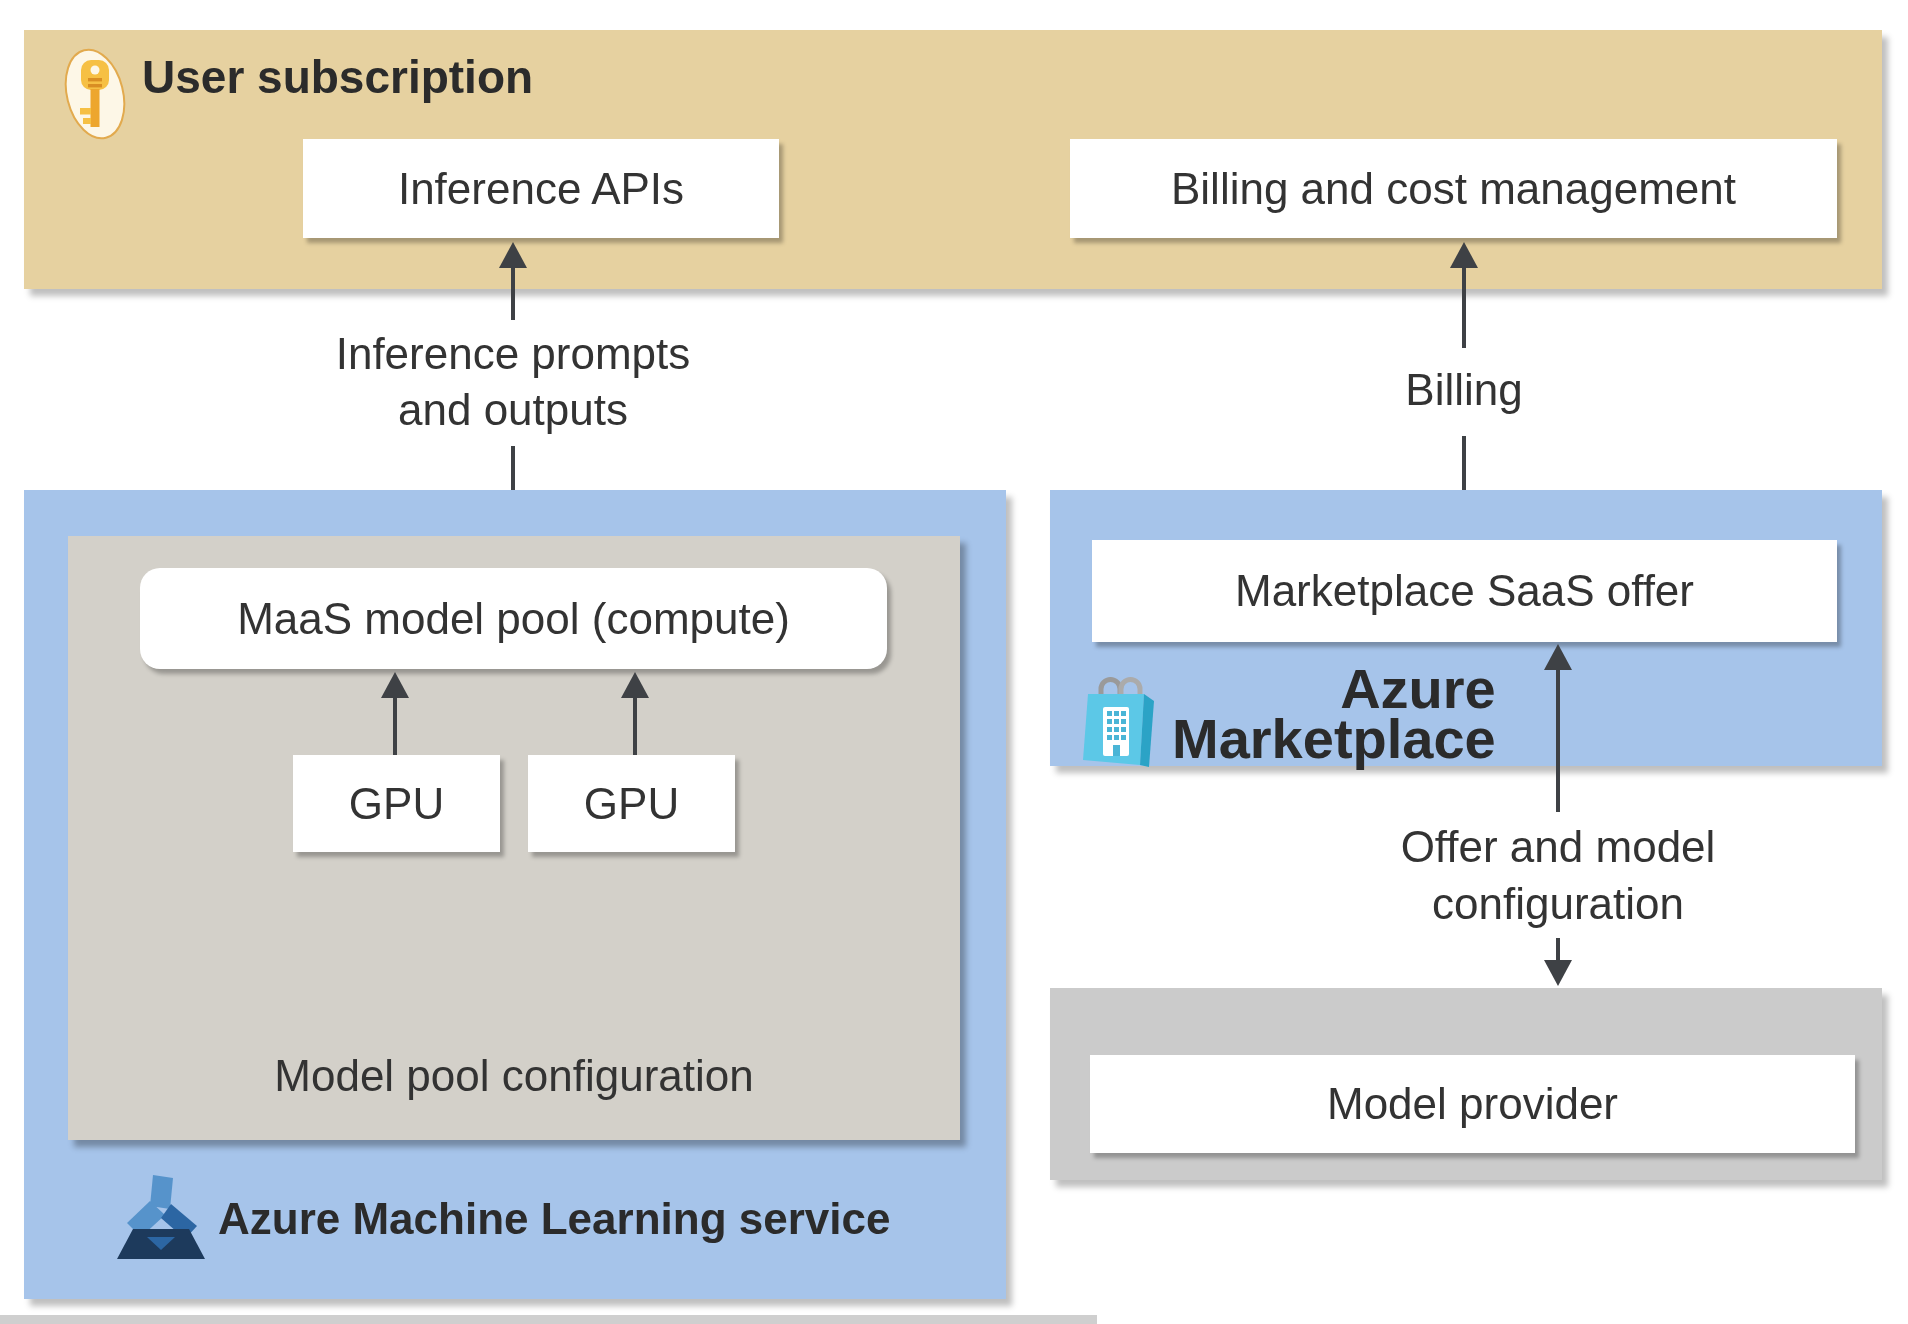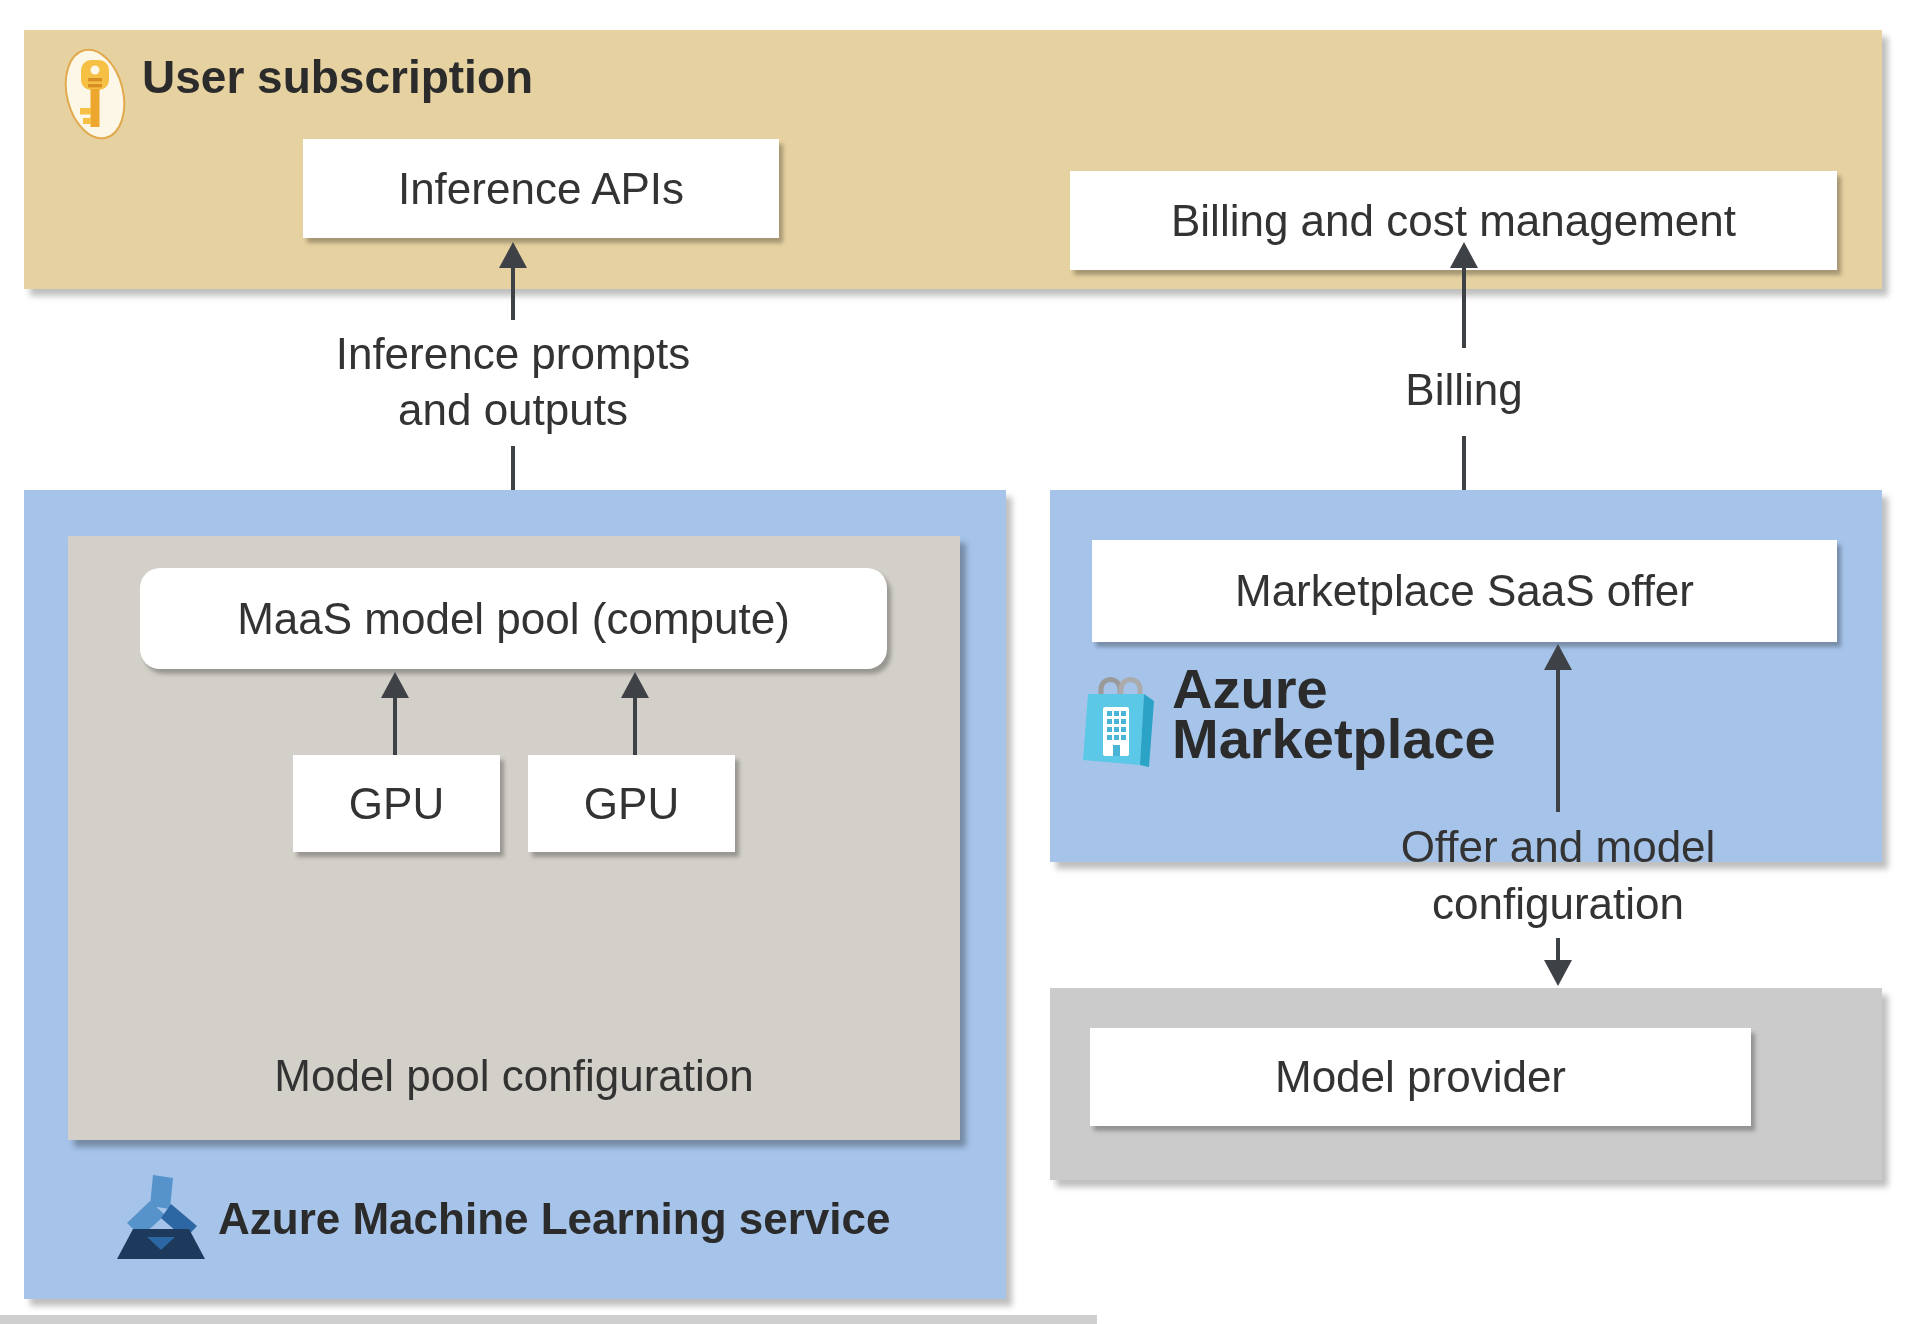--- a/index.html
+++ b/index.html
@@ -52,21 +52,21 @@
       <rect x="24" y="38" width="14" height="3.4" fill="#d98e23"></rect>
       <rect x="26.5" y="43" width="9" height="38" fill="#eda62e"></rect>
       <rect x="16" y="62" width="11" height="6.5" fill="#f6c044"></rect>
       <rect x="19" y="72" width="8" height="6" fill="#f6c044"></rect>
     </svg>
 
     <div class="section-title" style="left:118px;top:18px;">User subscription</div>
 
     <div class="wbox" style="left:279px;top:109px;width:476px;height:99px;">Inference APIs</div>
 
-    <div class="wbox" style="left:1046px;top:109px;width:767px;height:99px;margin-top:32px;">Billing and cost management</div>
+    <div class="wbox" style="left:1046px;top:109px;width:767px;height:99px;">Billing and cost management</div>
   </div>
 
   <div>
     <div class="ah-up" style="left:499px;top:242px;"></div>
     <div class="vline" style="left:511px;top:266px;height:54px;"></div>
     <div class="label" style="left:263px;top:326px;width:500px;">
       <div>Inference prompts</div>
       <div>and outputs</div>
     </div>
     <div class="vline" style="left:511px;top:446px;height:68px;"></div>
@@ -103,21 +103,21 @@
       <polygon points="38,0 58,3 55,34 35,31" fill="#5693cb"></polygon>
       <polygon points="35,26 50,40 26,62 12,48" fill="#5693cb"></polygon>
       <polygon points="56,29 82,51 70,64 46,43" fill="#2c66a3"></polygon>
       <polygon points="18,54 74,54 90,84 2,84" fill="#1d3a5c"></polygon>
       <polygon points="32,62 60,62 46,75" fill="#2c66a3"></polygon>
     </svg>
 
     <div class="section-title" style="left:194px;top:700px;font-size:44px;">Azure Machine Learning service</div>
   </div>
 
-  <div class="panel blue-panel" style="left:1050px;top:490px;width:832px;height:372px;">
+  <div class="panel blue-panel" style="left:1050px;top:490px;width:832px;height:276px;text-align:right;">
 
     <div class="wbox" style="left:42px;top:50px;width:745px;height:102px;">Marketplace SaaS offer</div>
 
     <svg class="icon" style="left:32px;top:176px;" width="80" height="106" viewBox="0 0 80 106">
       <path d="M19 30 v-7 a9.5 9.5 0 0 1 19 0 v7" stroke="#9a9a9a" stroke-width="5" fill="none"></path>
       <path d="M39 30 v-7 a9.5 9.5 0 0 1 19 0 v7" stroke="#ababab" stroke-width="5" fill="none"></path>
       <polygon points="6,28 62,28 58,99 1,94" fill="#5cc8e7"></polygon>
       <polygon points="62,28 72,35 67,101 58,99" fill="#2ba3c6"></polygon>
       <rect x="21" y="41" width="26" height="49" rx="2" fill="#ffffff"></rect>
       <g fill="#4ab5d6">
@@ -148,18 +148,18 @@
     <div class="vline" style="left:1556px;top:668px;height:144px;"></div>
     <div class="label" style="left:1308px;top:818px;width:500px;line-height:57px;">
       <div>Offer and model</div>
       <div>configuration</div>
     </div>
     <div class="vline" style="left:1556px;top:938px;height:24px;"></div>
     <div class="ah-down" style="left:1544px;top:960px;"></div>
   </div>
 
   <div class="panel provider-panel" style="left:1050px;top:988px;width:832px;height:192px;">
-    <div class="wbox" style="left:40px;top:40px;width:661px;height:98px;">Model provider</div>
+    <div class="wbox" style="left:40px;top:67px;width:765px;height:98px;">Model provider</div>
   </div>
 
   <div class="bottom-strip"></div>
 
 </div>
 
 </body></html>

